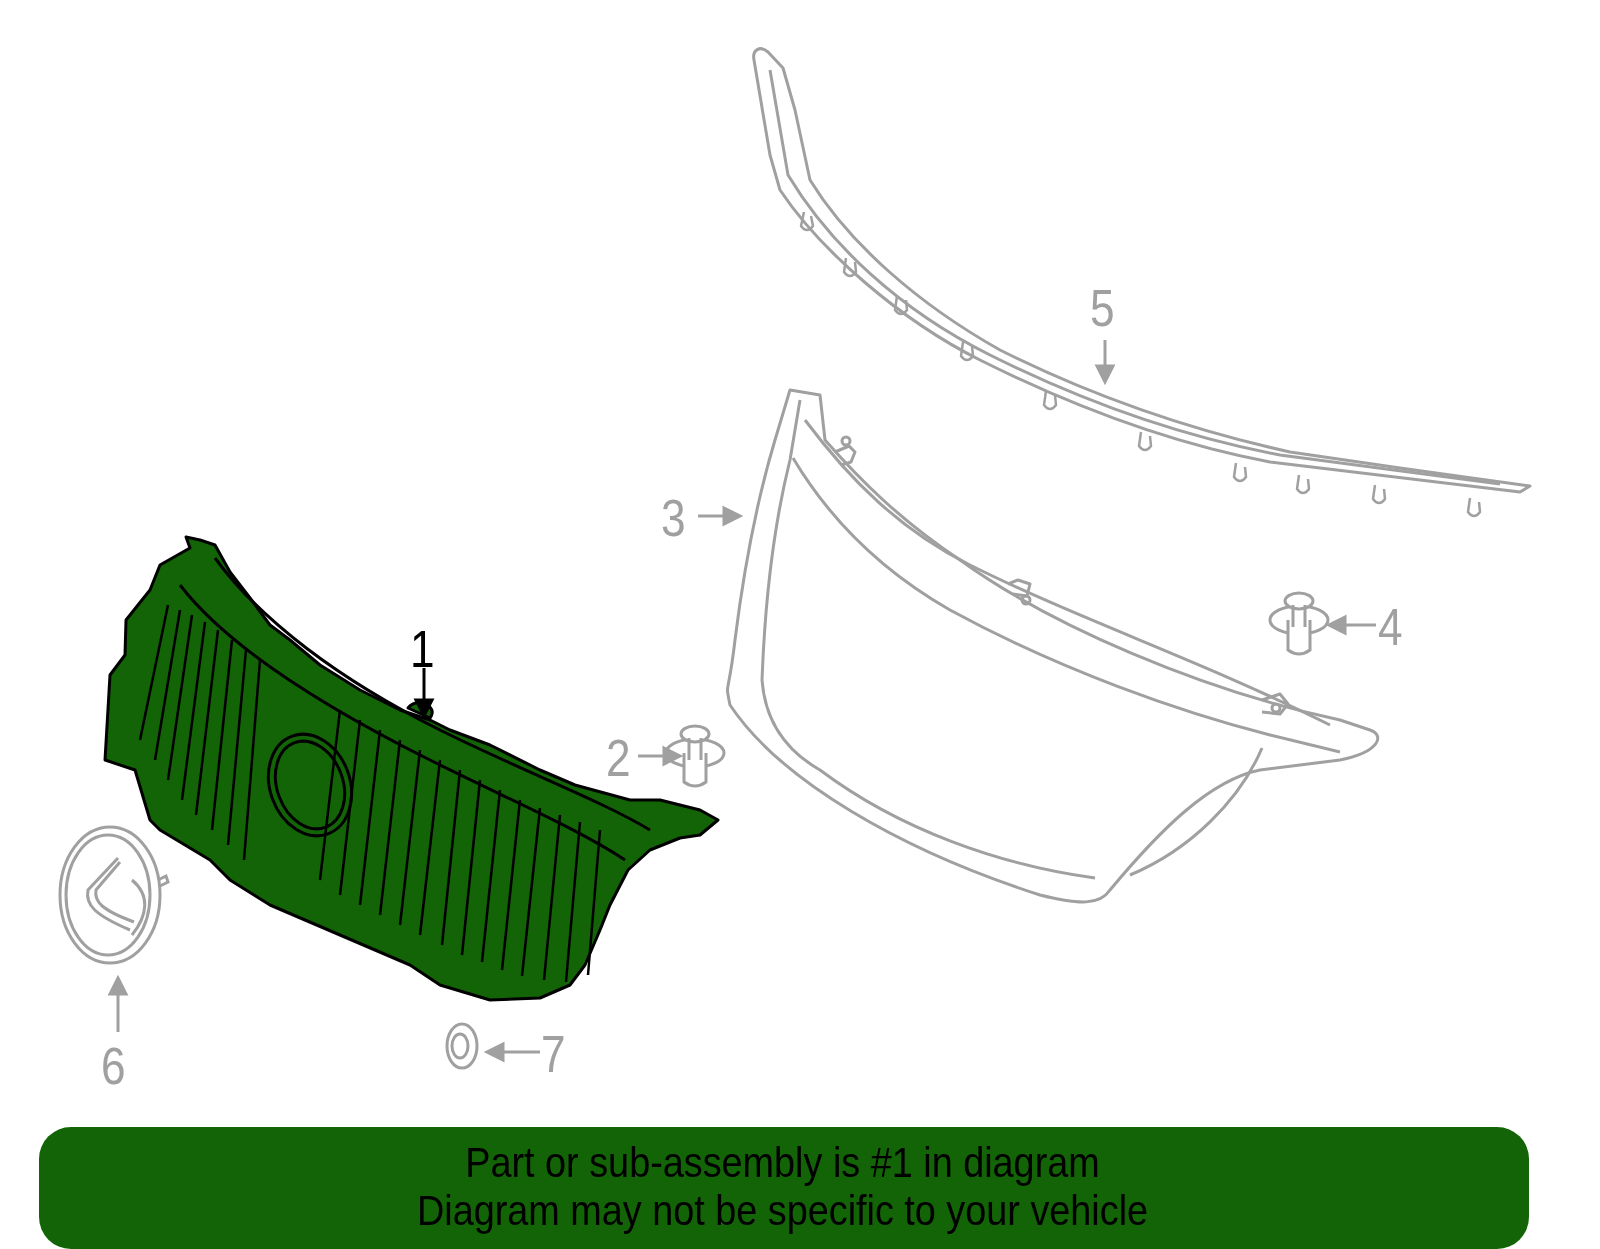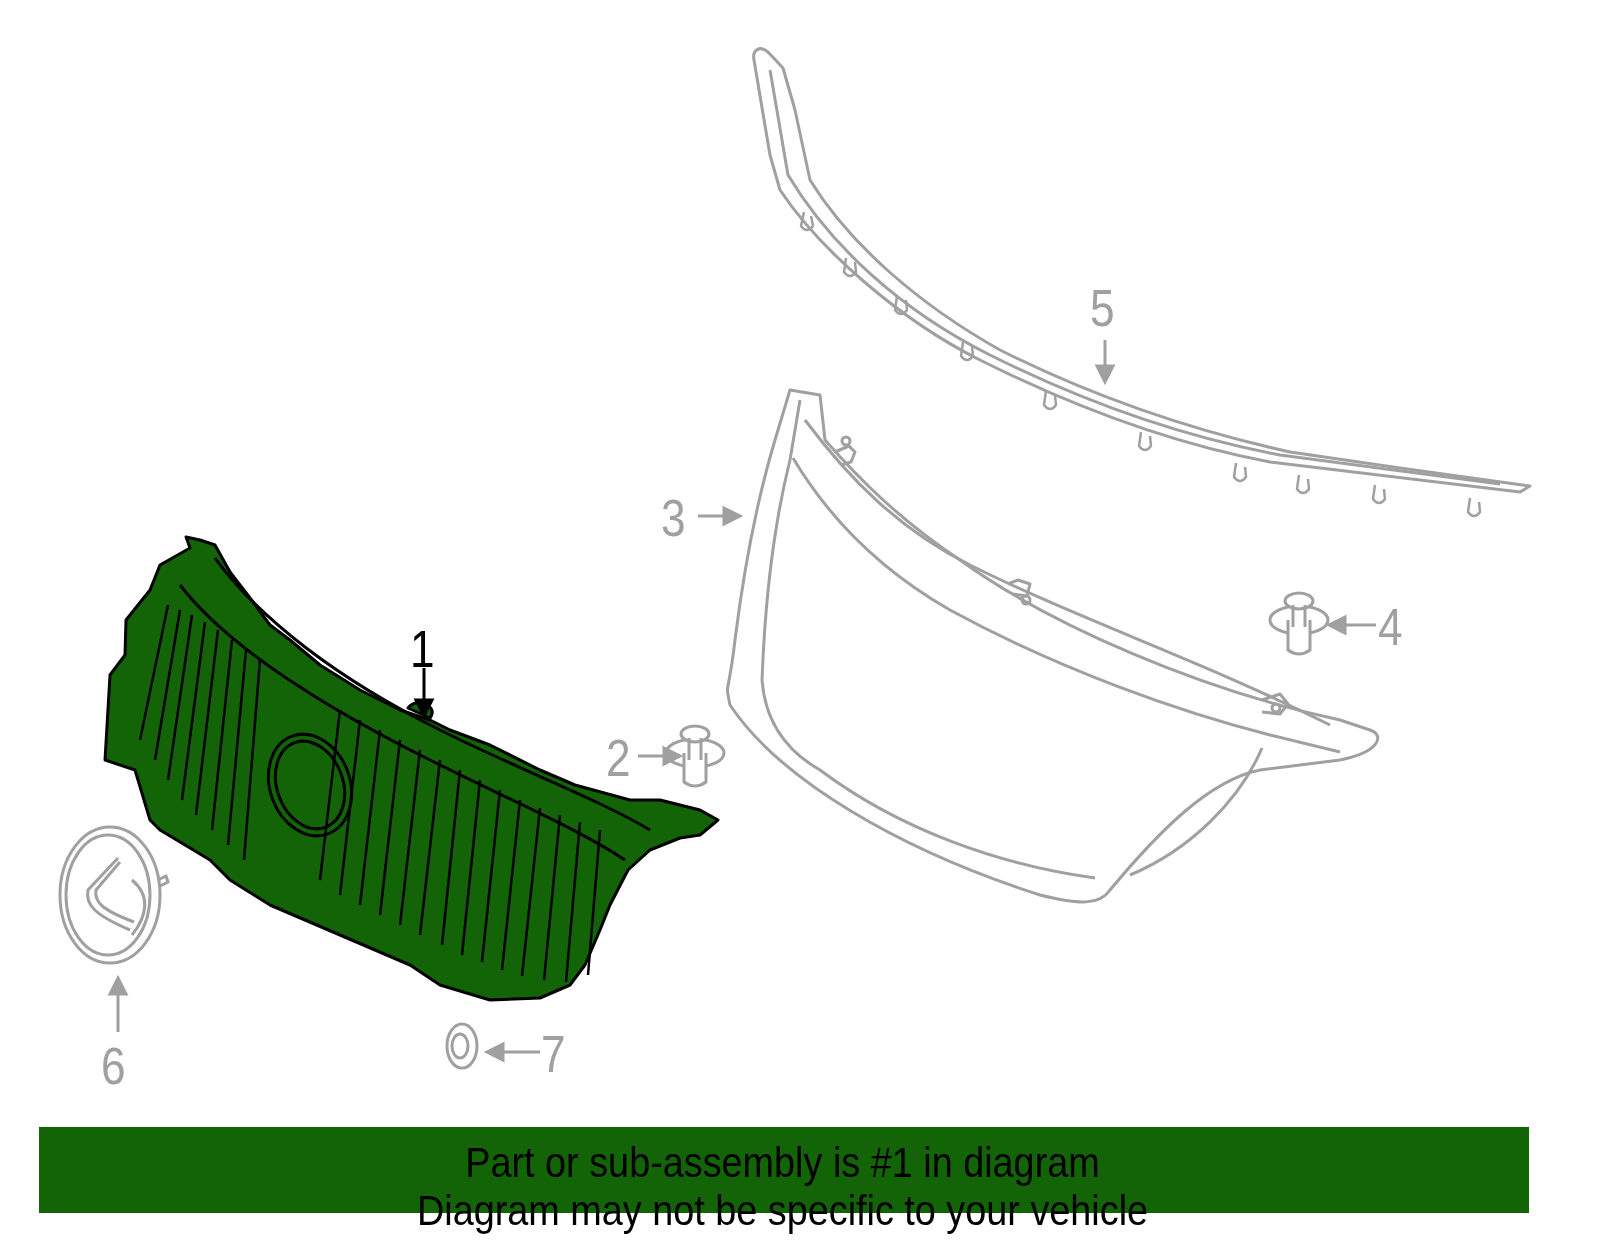--- a/index.html
+++ b/index.html
@@ -1,21 +1,21 @@
 <!DOCTYPE html>
 <html><head>
 <meta charset="utf-8">
 <style>
   html,body{margin:0;padding:0;background:#fff;}
   body{width:1600px;height:1249px;position:relative;overflow:hidden;font-family:"Liberation Sans",sans-serif;}
   #diagram{position:absolute;left:0;top:0;width:1600px;height:1100px;}
   .callout{position:absolute;font-family:"Liberation Sans",sans-serif;font-size:52px;line-height:52px;transform:scaleX(0.85);transform-origin:left top;}
   .callout.grey{color:#a0a0a0;}
   .callout.black{color:#000;}
-  #banner{position:absolute;left:39px;top:1127px;width:1490px;height:86px;background:#136406;}
+  #banner{position:absolute;left:39px;top:1127px;width:1490px;height:122px;background:#136406;border-radius:32px;}
   #banner .line{position:absolute;left:0;width:1490px;text-align:center;color:#000;font-size:42px;line-height:44px;}
   #banner .l1{top:14px;}
   #banner .l2{top:62px;}
   #banner .inner{position:absolute;left:0;top:0;width:1490px;height:122px;transform:scaleX(0.9);transform-origin:730px 0;}
 </style>
 </head>
 <body>
 
 <svg id="diagram" viewBox="0 0 1600 1100" width="1600" height="1100" xmlns="http://www.w3.org/2000/svg">
 

